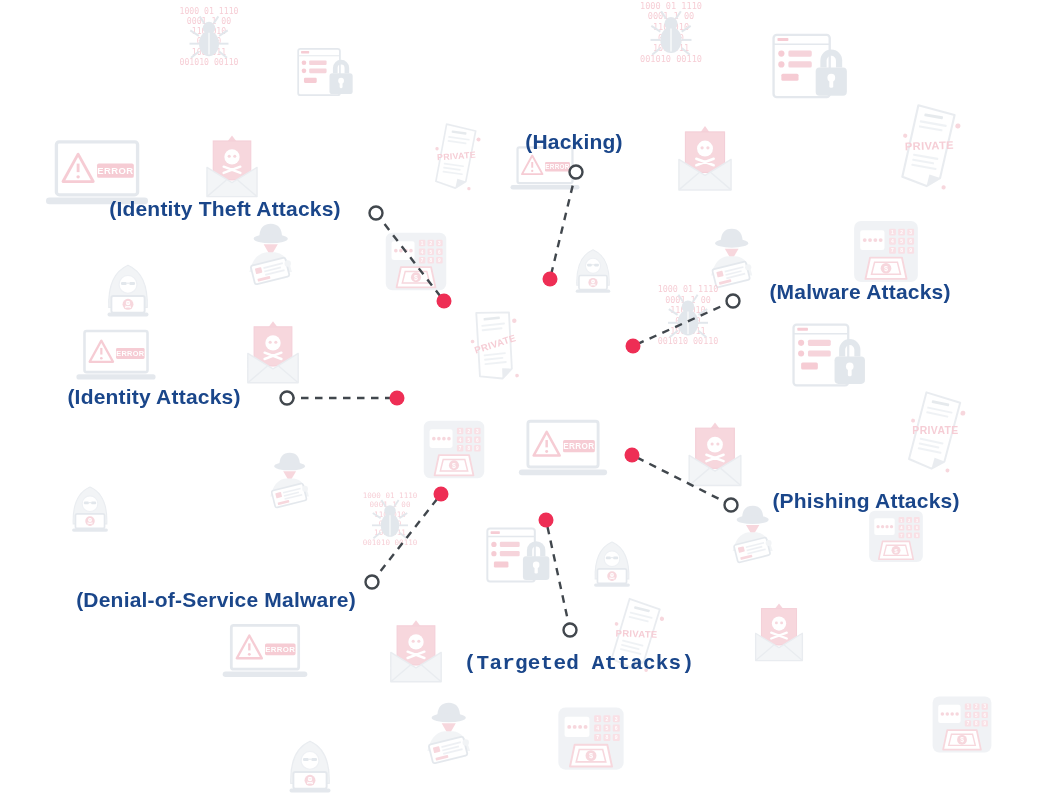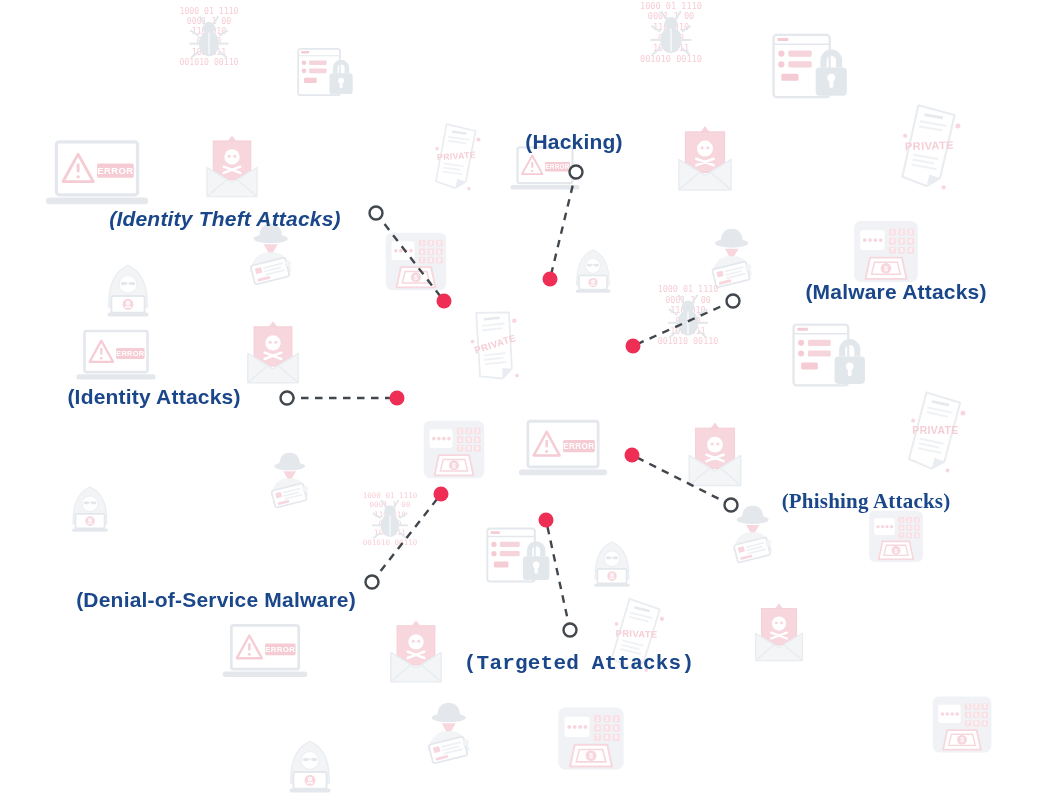--- a/index.html
+++ b/index.html
@@ -304,21 +304,21 @@
       <circle cx="731" cy="505" r="6.5" class="ring"></circle>
       <circle cx="632" cy="455" r="7.5" class="dot"></circle>
       <circle cx="372" cy="582" r="6.5" class="ring"></circle>
       <circle cx="441" cy="494" r="7.5" class="dot"></circle>
       <circle cx="570" cy="630" r="6.5" class="ring"></circle>
       <circle cx="546" cy="520" r="7.5" class="dot"></circle>
     </svg>
 
   <div id="labels-layer">
       <div class="callout-label" style="left: 574px; top: 142px; text-align: center;">(Hacking)</div>
-      <div class="callout-label" style="left: 225px; top: 219px; font-style: italic;">(Identity Theft Attacks)</div>
-      <div class="callout-label" style="left: 860px; top: 292px; margin-left: 36px;">(Malware Attacks)</div>
+      <div class="callout-label" style="left: 225px; top: 209px;">(Identity Theft Attacks)</div>
+      <div class="callout-label" style="left: 860px; top: 292px;">(Malware Attacks)</div>
       <div class="callout-label" style="left: 154px; top: 397px;">(Identity Attacks)</div>
-      <div class="callout-label" style="left: 866px; top: 501px; font-family: Liberation Serif, serif;">(Phishing Attacks)</div>
+      <div class="callout-label" style="left: 866px; top: 501px;">(Phishing Attacks)</div>
       <div class="callout-label" style="left: 216px; top: 600px;">(Denial-of-Service Malware)</div>
       <div class="callout-label" style="left: 579px; top: 663px; font-family: Liberation Mono, monospace;">(Targeted Attacks)</div>
     </div>
 
 </div>
 
 </body></html>

